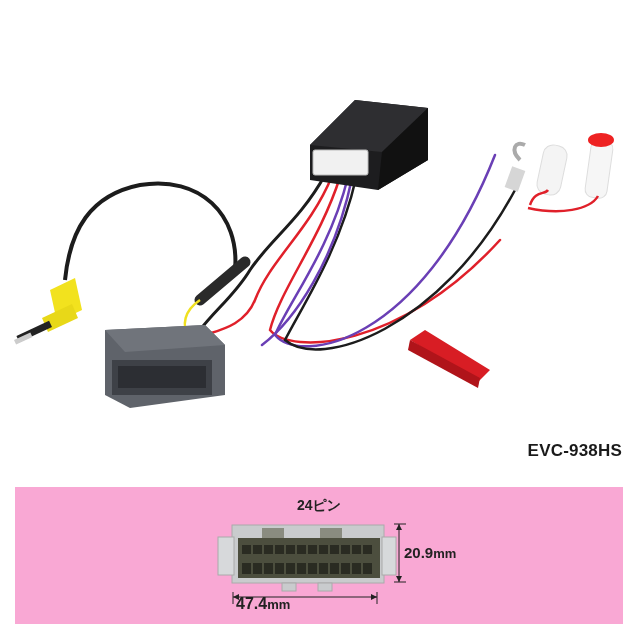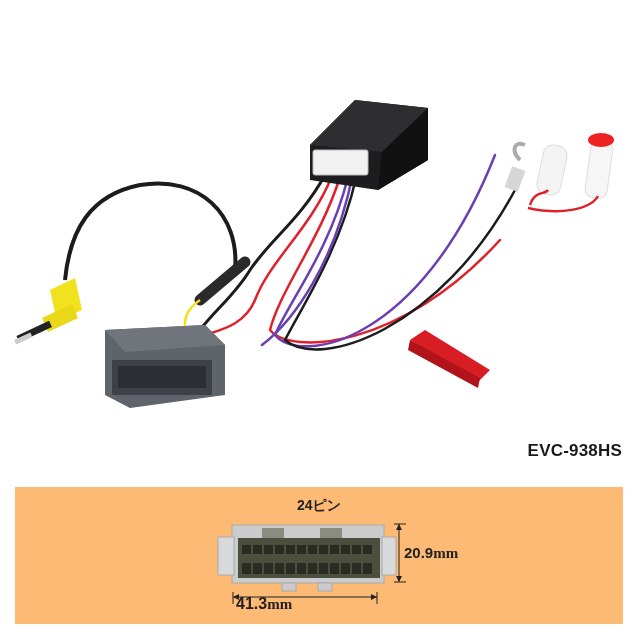--- a/index.html
+++ b/index.html
@@ -1,23 +1,23 @@
 <!DOCTYPE html>
 <html><head>
 <meta charset="utf-8">
 <style>
   html, body { margin: 0; padding: 0; }
   body { width: 640px; height: 640px; background: #ffffff; position: relative; overflow: hidden; font-family: "Liberation Sans", sans-serif; }
   .photo { position: absolute; left: 0; top: 0; width: 640px; height: 470px; }
   .model { position: absolute; right: 18px; top: 441px; font-size: 17px; font-weight: bold; color: #1a1a1a; letter-spacing: 0.2px; }
-  .panel { position: absolute; left: 15px; top: 487px; width: 608px; height: 137px; background: #fdba74; }
+  .panel { position: absolute; left: 15px; top: 487px; width: 608px; height: 137px; background: #f9a8d4; }
   .pin-label { position: absolute; left: 0; width: 100%; top: 10px; text-align: center; font-size: 14px; font-weight: bold; color: #222; }
   .dim-h { position: absolute; left: 236px; top: 595px; font-size: 16px; font-weight: bold; color: #222; }
   .dim-v { position: absolute; left: 404px; top: 544px; font-size: 15px; font-weight: bold; color: #222; }
-  .unit { font-size: 15px; font-family: Liberation Serif, serif; }
+  .unit { font-size: 13px; }
 </style>
 </head>
 <body>
 
 <svg class="photo" viewBox="0 0 640 470" xmlns="http://www.w3.org/2000/svg">
 
   <g fill="none" stroke-linecap="round">
     <path d="M325 175 C300 220, 270 240, 250 270 C235 295, 215 310, 200 330" stroke="#1c1c1c" stroke-width="3"></path>
     <path d="M332 176 C310 230, 270 260, 255 300 C245 325, 220 330, 205 335" stroke="#e0202a" stroke-width="2.5"></path>
     <path d="M340 177 C320 240, 280 290, 270 330 C290 355, 400 350, 500 240" stroke="#e0202a" stroke-width="2.5"></path>
@@ -117,13 +117,13 @@
     <line x1="394" y1="582" x2="406" y2="582"></line>
     <line x1="399" y1="524" x2="399" y2="582"></line>
   </g>
   <polygon points="233,597 239,594 239,600" fill="#222"></polygon>
   <polygon points="377,597 371,594 371,600" fill="#222"></polygon>
   <polygon points="399,524 396,530 402,530" fill="#222"></polygon>
   <polygon points="399,582 396,576 402,576" fill="#222"></polygon>
 </svg>
 
 <div class="dim-v"><span>20.9</span><span class="unit">mm</span></div>
-<div class="dim-h"><span>41.3</span><span class="unit">mm</span></div>
+<div class="dim-h"><span>47.4</span><span class="unit">mm</span></div>
 
 </body></html>

